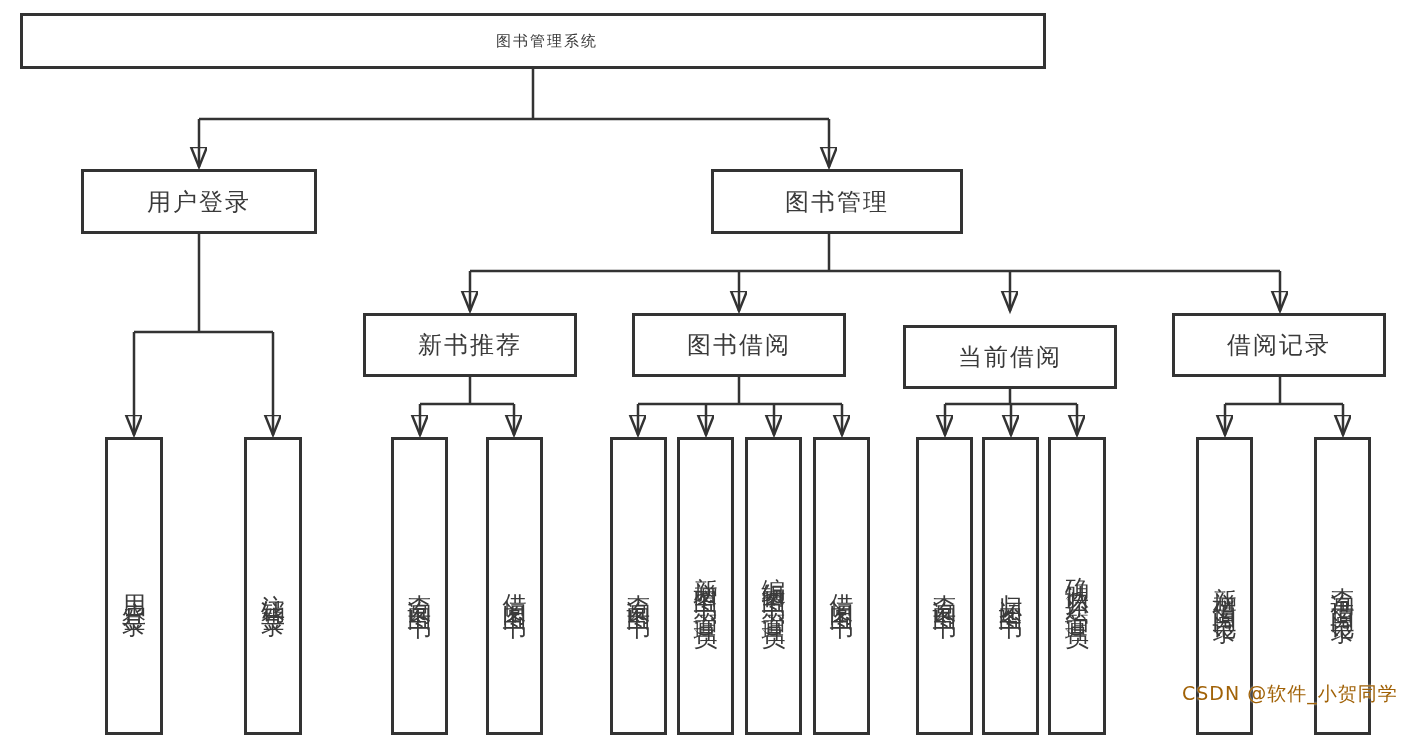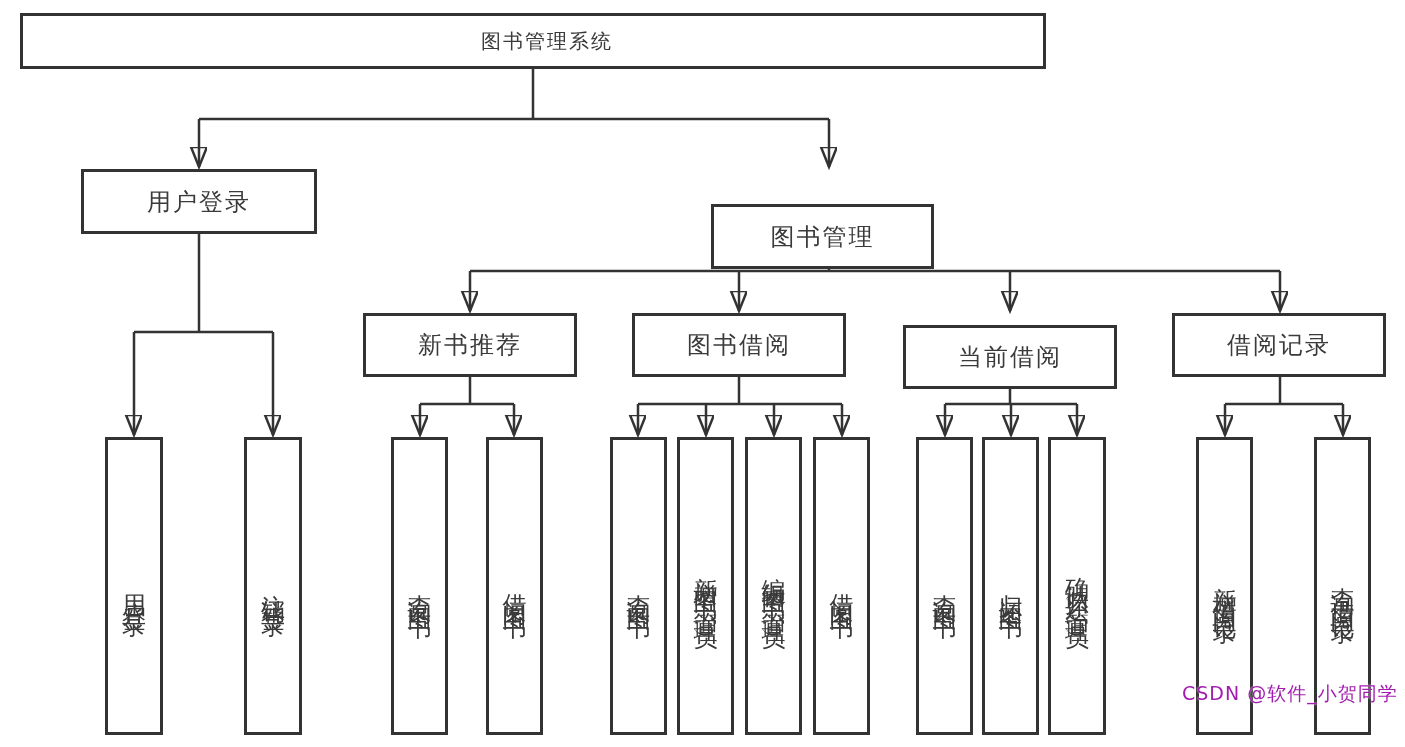--- a/index.html
+++ b/index.html
@@ -37,37 +37,37 @@
     align-items: center;
     justify-content: center;
     text-align: center;
   }
   .h-node {
     font-size: 24px;
     letter-spacing: 2px;
     white-space: nowrap;
   }
   .root-node {
-    font-size: 20px;
+    font-size: 15px;
     padding-left: 28px;
   }
   .v-node {
     writing-mode: vertical-rl;
     text-orientation: mixed;
     font-size: 24px;
     letter-spacing: 7px;
     line-height: 1;
     padding-top: 6px;
   }
   .watermark {
     position: absolute;
     left: 1182px;
     top: 681px;
     font-size: 19px;
-    color: #a21caf;
+    color: #a16207;
     letter-spacing: 1px;
     white-space: nowrap;
     text-shadow: 0 0 2px #ffffff;
   }
 </style>
 </head>
 <body>
 
 <div class="canvas">
 
@@ -108,21 +108,21 @@
     <line x1="1077" y1="404" x2="1077" y2="435" marker-end="url(#ah)"></line>
 
     <path d="M1280,377 V404 M1225,404 H1343"></path>
     <line x1="1225" y1="404" x2="1225" y2="435" marker-end="url(#ah)"></line>
     <line x1="1343" y1="404" x2="1343" y2="435" marker-end="url(#ah)"></line>
   </svg>
 
   <div class="node h-node root-node" style="left:20px; top:13px; width:1026px; height:56px;">图书管理系统</div>
 
   <div class="node h-node" style="left:81px; top:169px; width:236px; height:65px;">用户登录</div>
-  <div class="node h-node" style="left:711px; top:169px; width:223px; height:65px;margin-top:35px;">图书管理</div>
+  <div class="node h-node" style="left:711px; top:169px; width:252px; height:65px;">图书管理</div>
 
   <div class="node h-node" style="left:632px; top:313px; width:214px; height:64px;">图书借阅</div>
   <div class="node h-node" style="left:363px; top:313px; width:214px; height:64px;">新书推荐</div>
   <div class="node h-node" style="left:903px; top:325px; width:214px; height:64px;">当前借阅</div>
   <div class="node h-node" style="left:1172px; top:313px; width:214px; height:64px;">借阅记录</div>
 
   <div class="node v-node" style="left:105px; top:437px; width:58px; height:298px;">用户登录</div>
   <div class="node v-node" style="left:244px; top:437px; width:58px; height:298px;">注销登录</div>
 
   <div class="node v-node" style="left:391px; top:437px; width:57px; height:298px;">查询图书</div>

